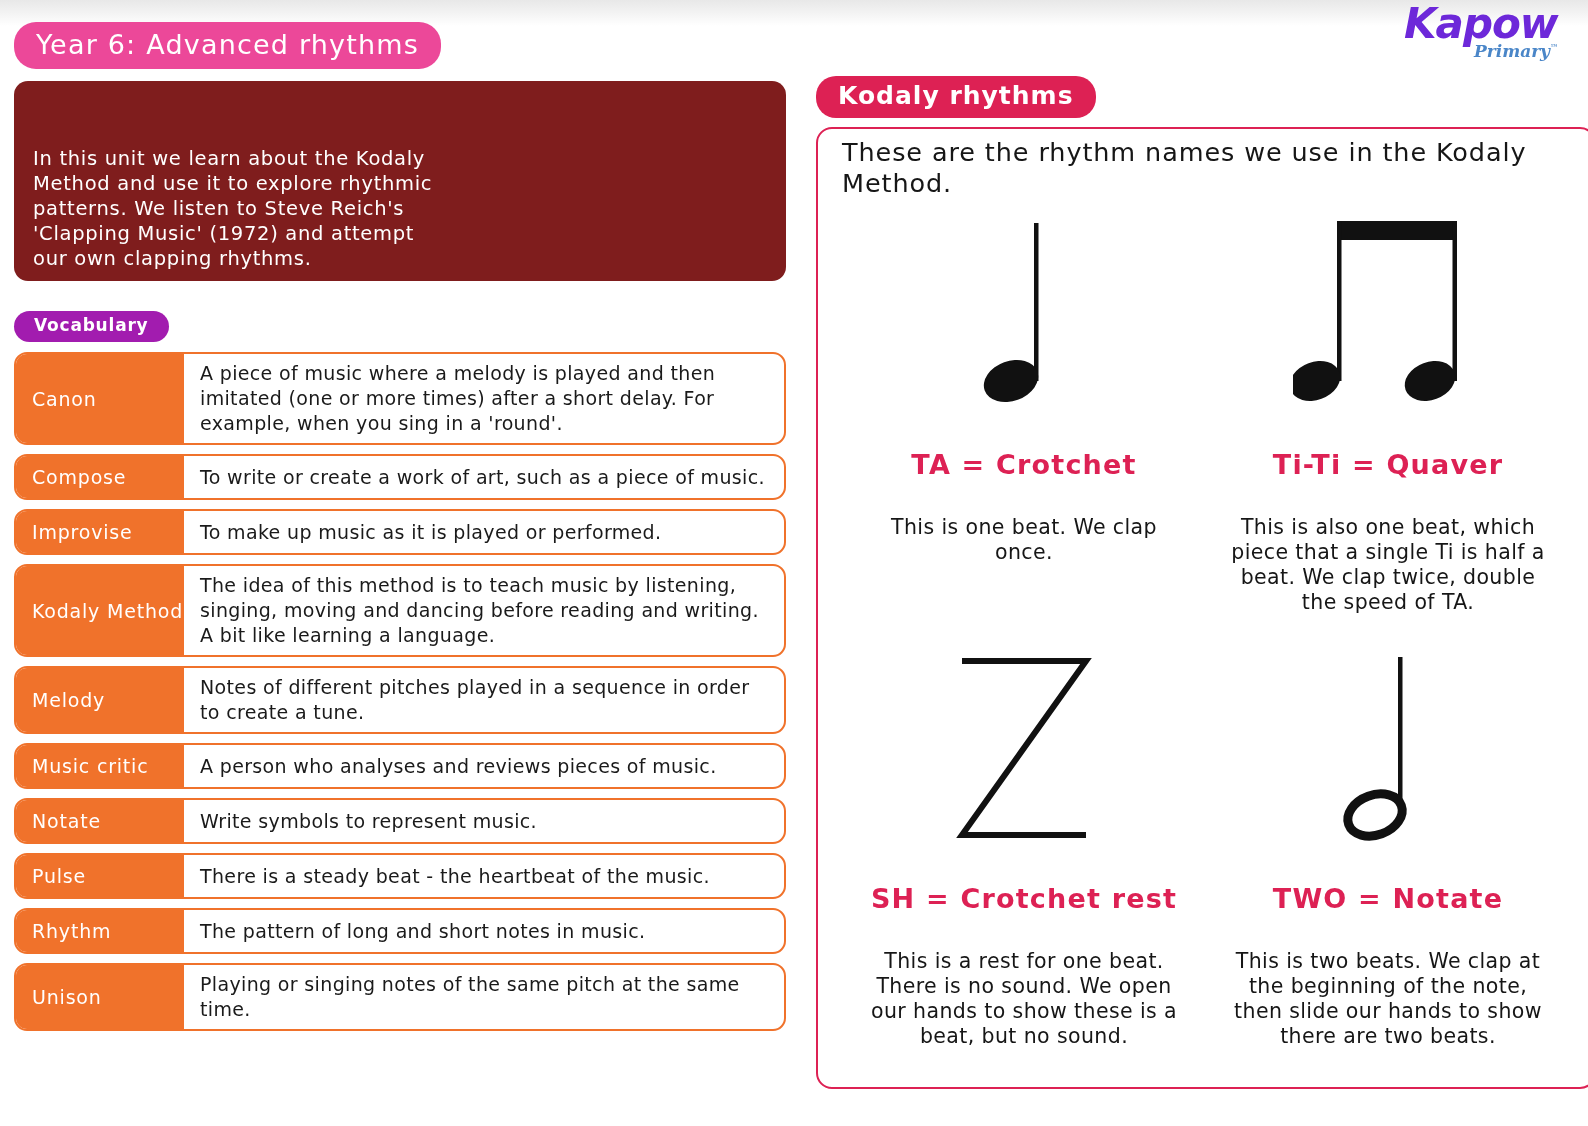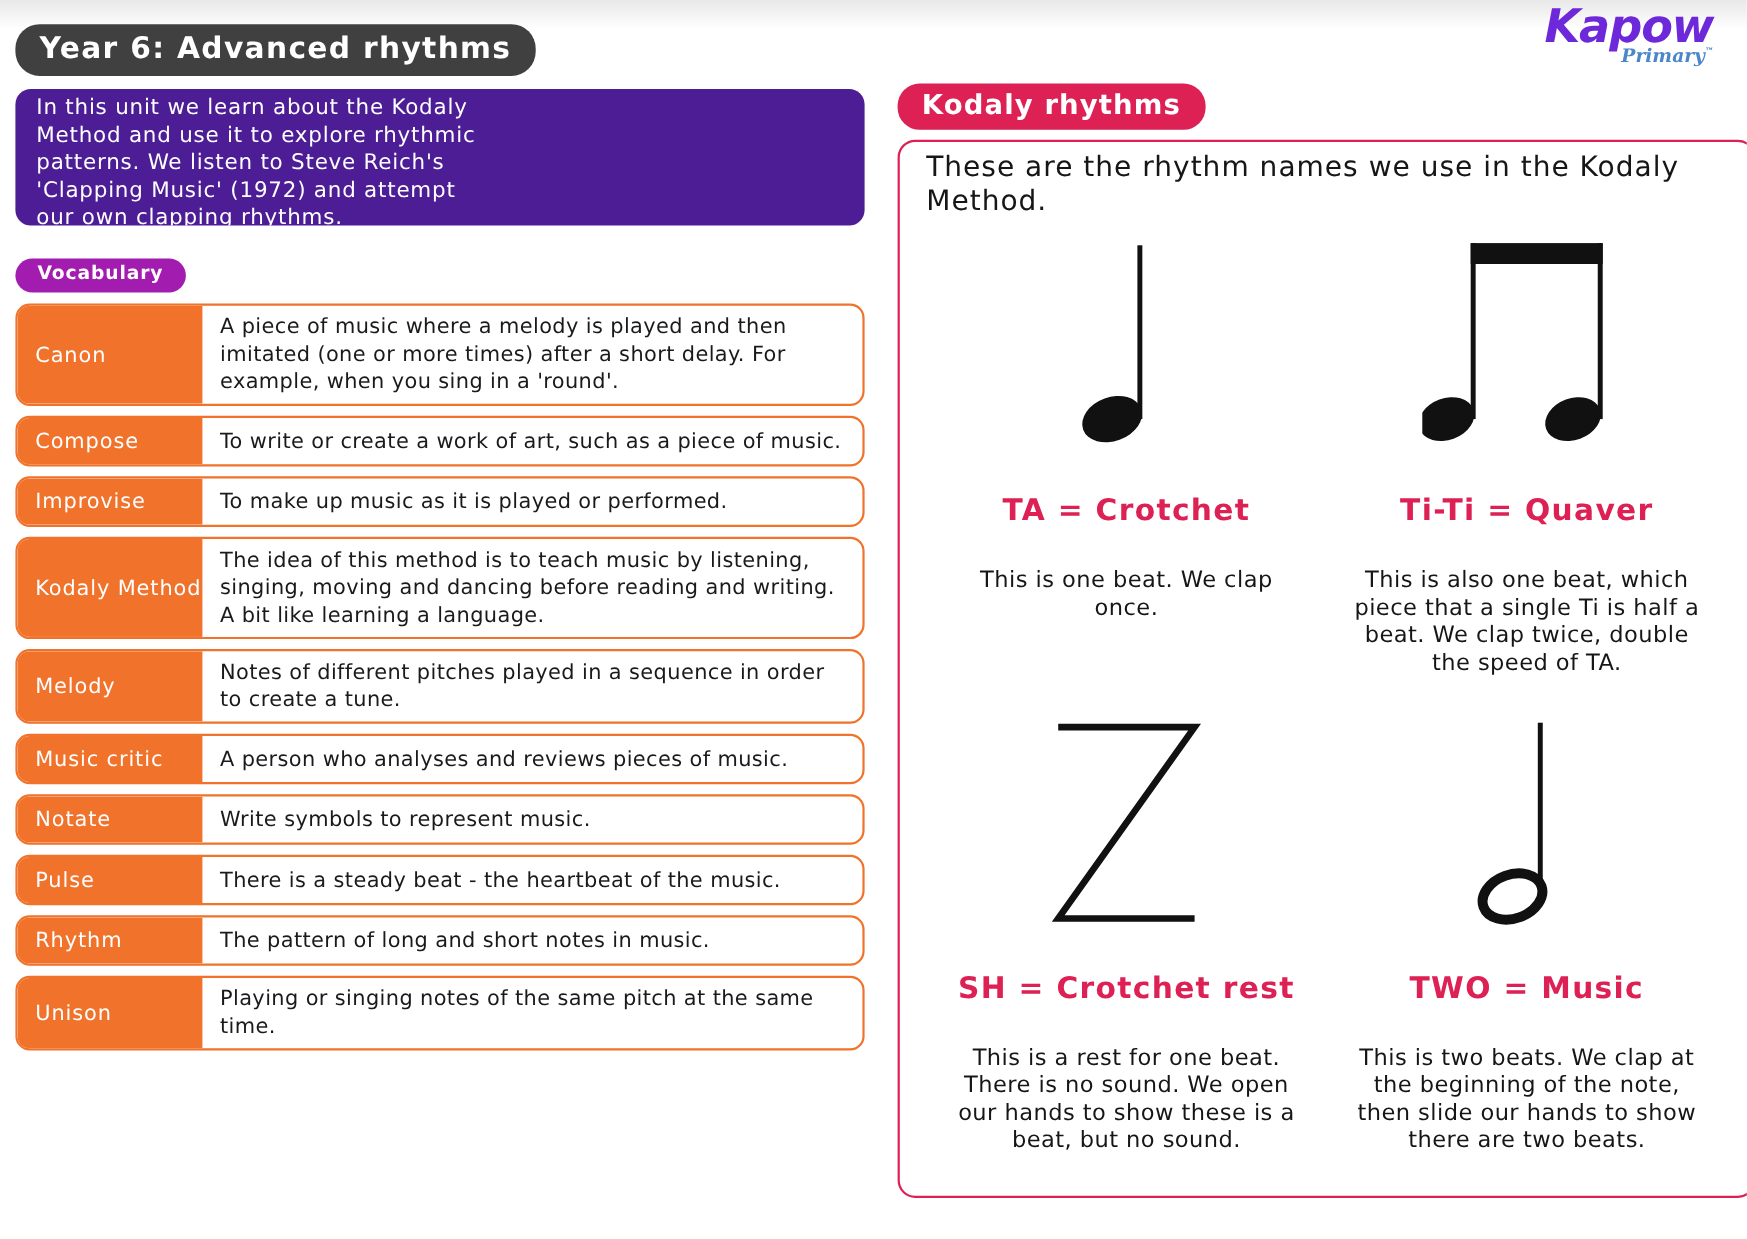--- a/index.html
+++ b/index.html
@@ -68,37 +68,37 @@
   
   .left-col {
     position: absolute;
     left: 14px;
     top: 22px;
     width: 772px;
   }
 
   .title-badge {
     display: inline-block;
-    background: #404040;
+    background: #ec4899;
     color: #ffffff;
     font-family: "DejaVu Sans", sans-serif;
-    font-weight: bold;
+    font-weight: normal;
     font-size: 27px;
     letter-spacing: 1.2px;
     padding: 7px 22px 9px 22px;
     border-radius: 22px;
   }
 
   .intro-box {
     margin-top: 12px;
-    background: #4c1d95;
+    background: #7f1d1d;
     border-radius: 14px;
-    height: 124px;
-    display: flex;
-    align-items: center;
+    height: 200px;
+    display: flex;
+    align-items: flex-end;
     overflow: hidden;
     position: relative;
   }
   .intro-text {
     color: #ffffff;
     font-family: "DejaVu Sans", sans-serif;
     font-size: 19.5px;
     line-height: 25px;
     letter-spacing: 0.7px;
     padding: 18px 8px 10px 19px;
@@ -478,21 +478,21 @@
           <div class="rhythm-desc">This is a rest for one beat. There is no sound. We open our hands to show these is a beat, but no sound.</div>
         </div>
 
         <div class="rhythm-cell">
           <div class="rhythm-glyph">
             <svg class="note-svg" width="130" height="200" viewBox="0 0 130 200" xmlns="http://www.w3.org/2000/svg">
               <rect x="75" y="8" width="4.5" height="158" fill="#111"></rect>
               <ellipse cx="52" cy="166" rx="28" ry="20" fill="none" stroke="#111" stroke-width="9" transform="rotate(-20 52 166)"></ellipse>
             </svg>
           </div>
-          <div class="rhythm-title">TWO = Music</div>
+          <div class="rhythm-title">TWO = Notate</div>
           <div class="rhythm-desc">This is two beats. We clap at the beginning of the note, then slide our hands to show there are two beats.</div>
         </div>
 
       </div>
     </div>
   </div>
 
 </div>
 
 </body></html>

